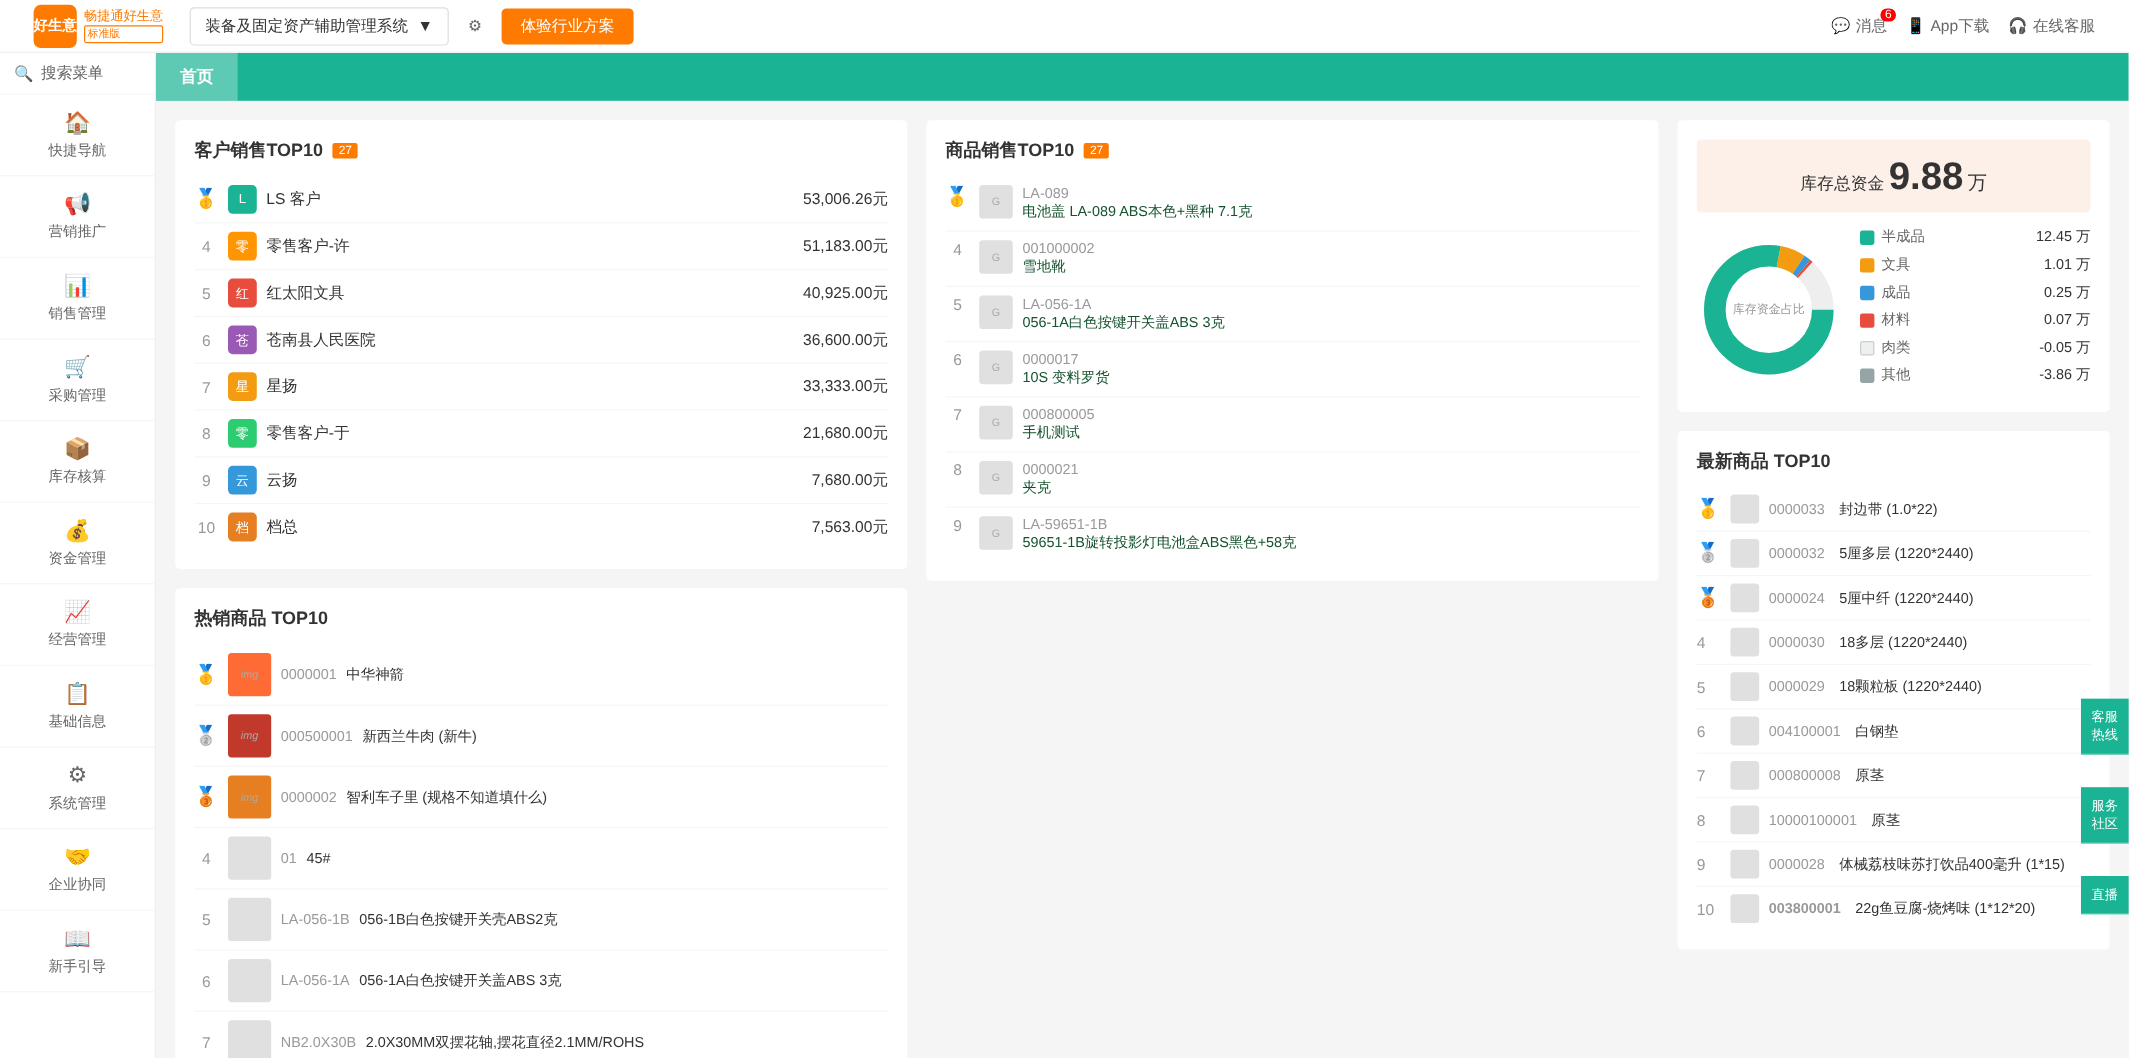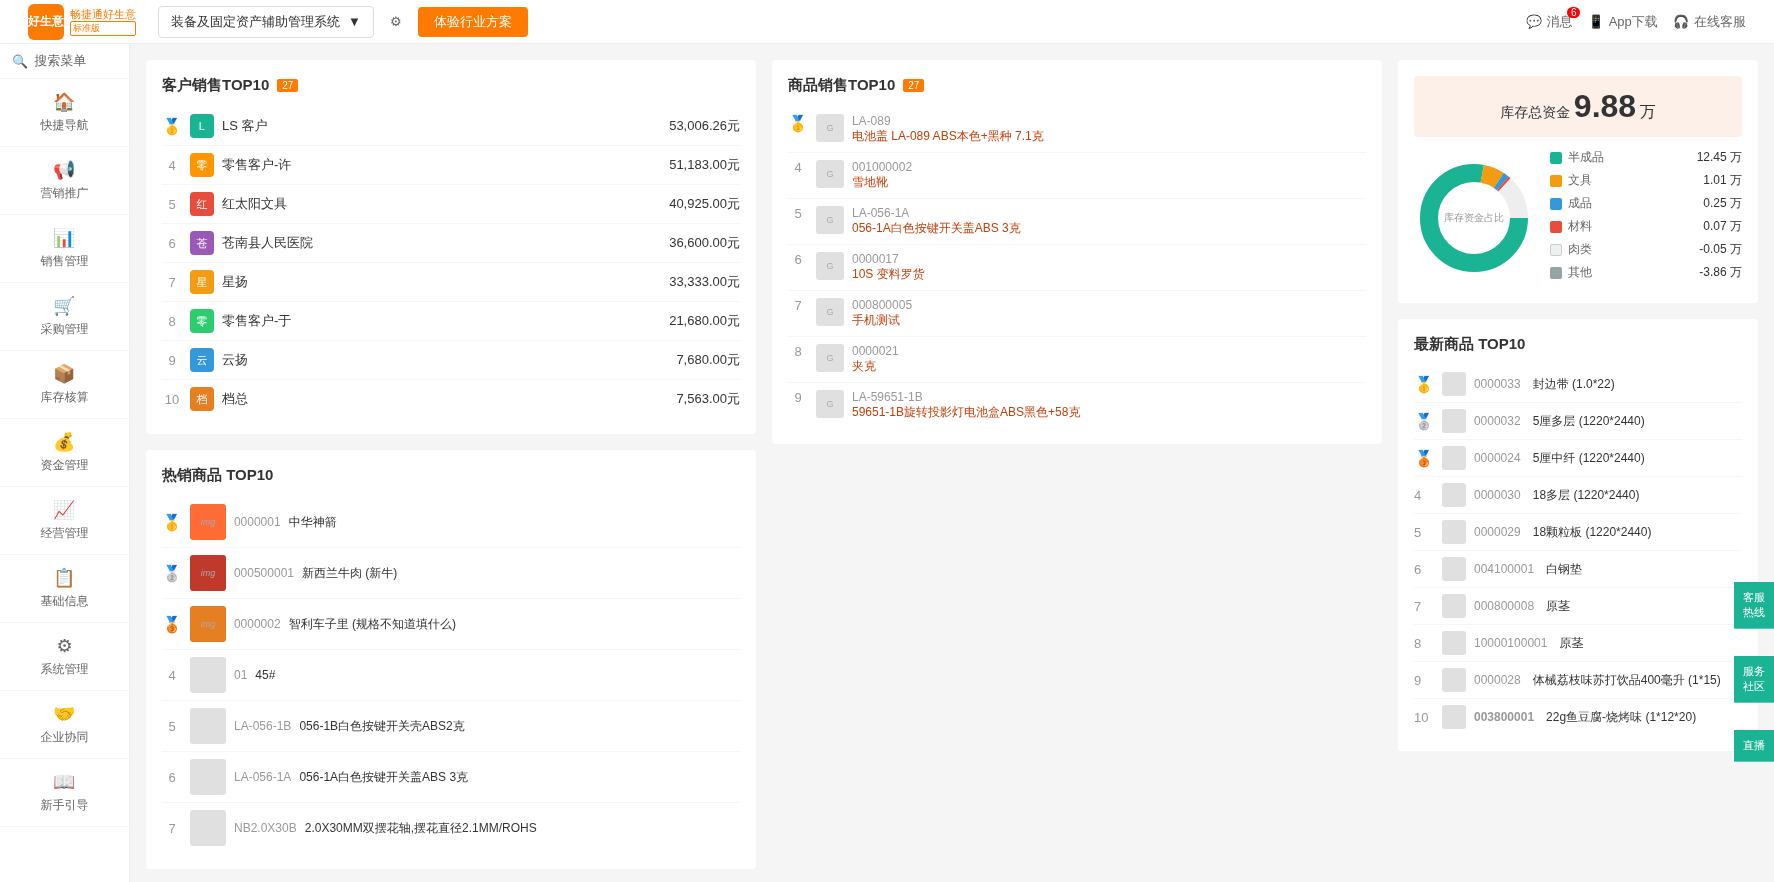--- a/index.html
+++ b/index.html
@@ -49,21 +49,21 @@
     .medal-gold { color: #f7a700; font-size: 16px; }
     .medal-silver { color: #999; font-size: 16px; }
     .medal-bronze { color: #cd7f32; font-size: 16px; }
     
     
     .product-item { display: flex; align-items: flex-start; padding: 7px 0; border-bottom: 1px solid #f5f5f5; gap: 8px; }
     .product-item:last-child { border-bottom: none; }
     .prod-img { width: 28px; height: 28px; background: #e0e0e0; border-radius: 3px; flex-shrink: 0; display: flex; align-items: center; justify-content: center; font-size: 9px; color: #aaa; }
     .prod-info { flex: 1; }
     .prod-code { font-size: 12px; color: #999; }
-    .prod-name { font-size: 12px; color: #c2410c; }
+    .prod-name { font-size: 12px; color: #14532d; }
     
     
     .inventory-card { background: #fff; border-radius: 4px; padding: 16px; }
     
     .donut-container { display: flex; align-items: center; gap: 16px; }
     .donut-chart { position: relative; width: 120px; height: 120px; flex-shrink: 0; }
     .donut-legend { flex: 1; }
     .legend-item { display: flex; align-items: center; gap: 6px; margin-bottom: 6px; font-size: 12px; }
     .legend-color { width: 12px; height: 12px; border-radius: 2px; flex-shrink: 0; }
     .legend-name { flex: 1; color: #666; }
@@ -187,20 +187,25 @@
       <span>企业协同</span>
     </div>
     <div class="sidebar-item">
       <span class="sidebar-icon">📖</span>
       <span>新手引导</span>
     </div>
   </div>
 
   <div class="main">
 
+    <div class="main-nav">
+      <div class="main-nav-item active">
+        <span>首页</span>
+      </div>
+    </div>
 
     <div class="grid-container">
 
       <div class="col-left">
 
         <div class="card">
           <div class="section-header">
             <span class="section-title">客户销售TOP10</span>
             <span style="background:#ff7a00;color:#fff;border-radius:2px;font-size:10px;padding:1px 5px;">27</span>
           </div>

